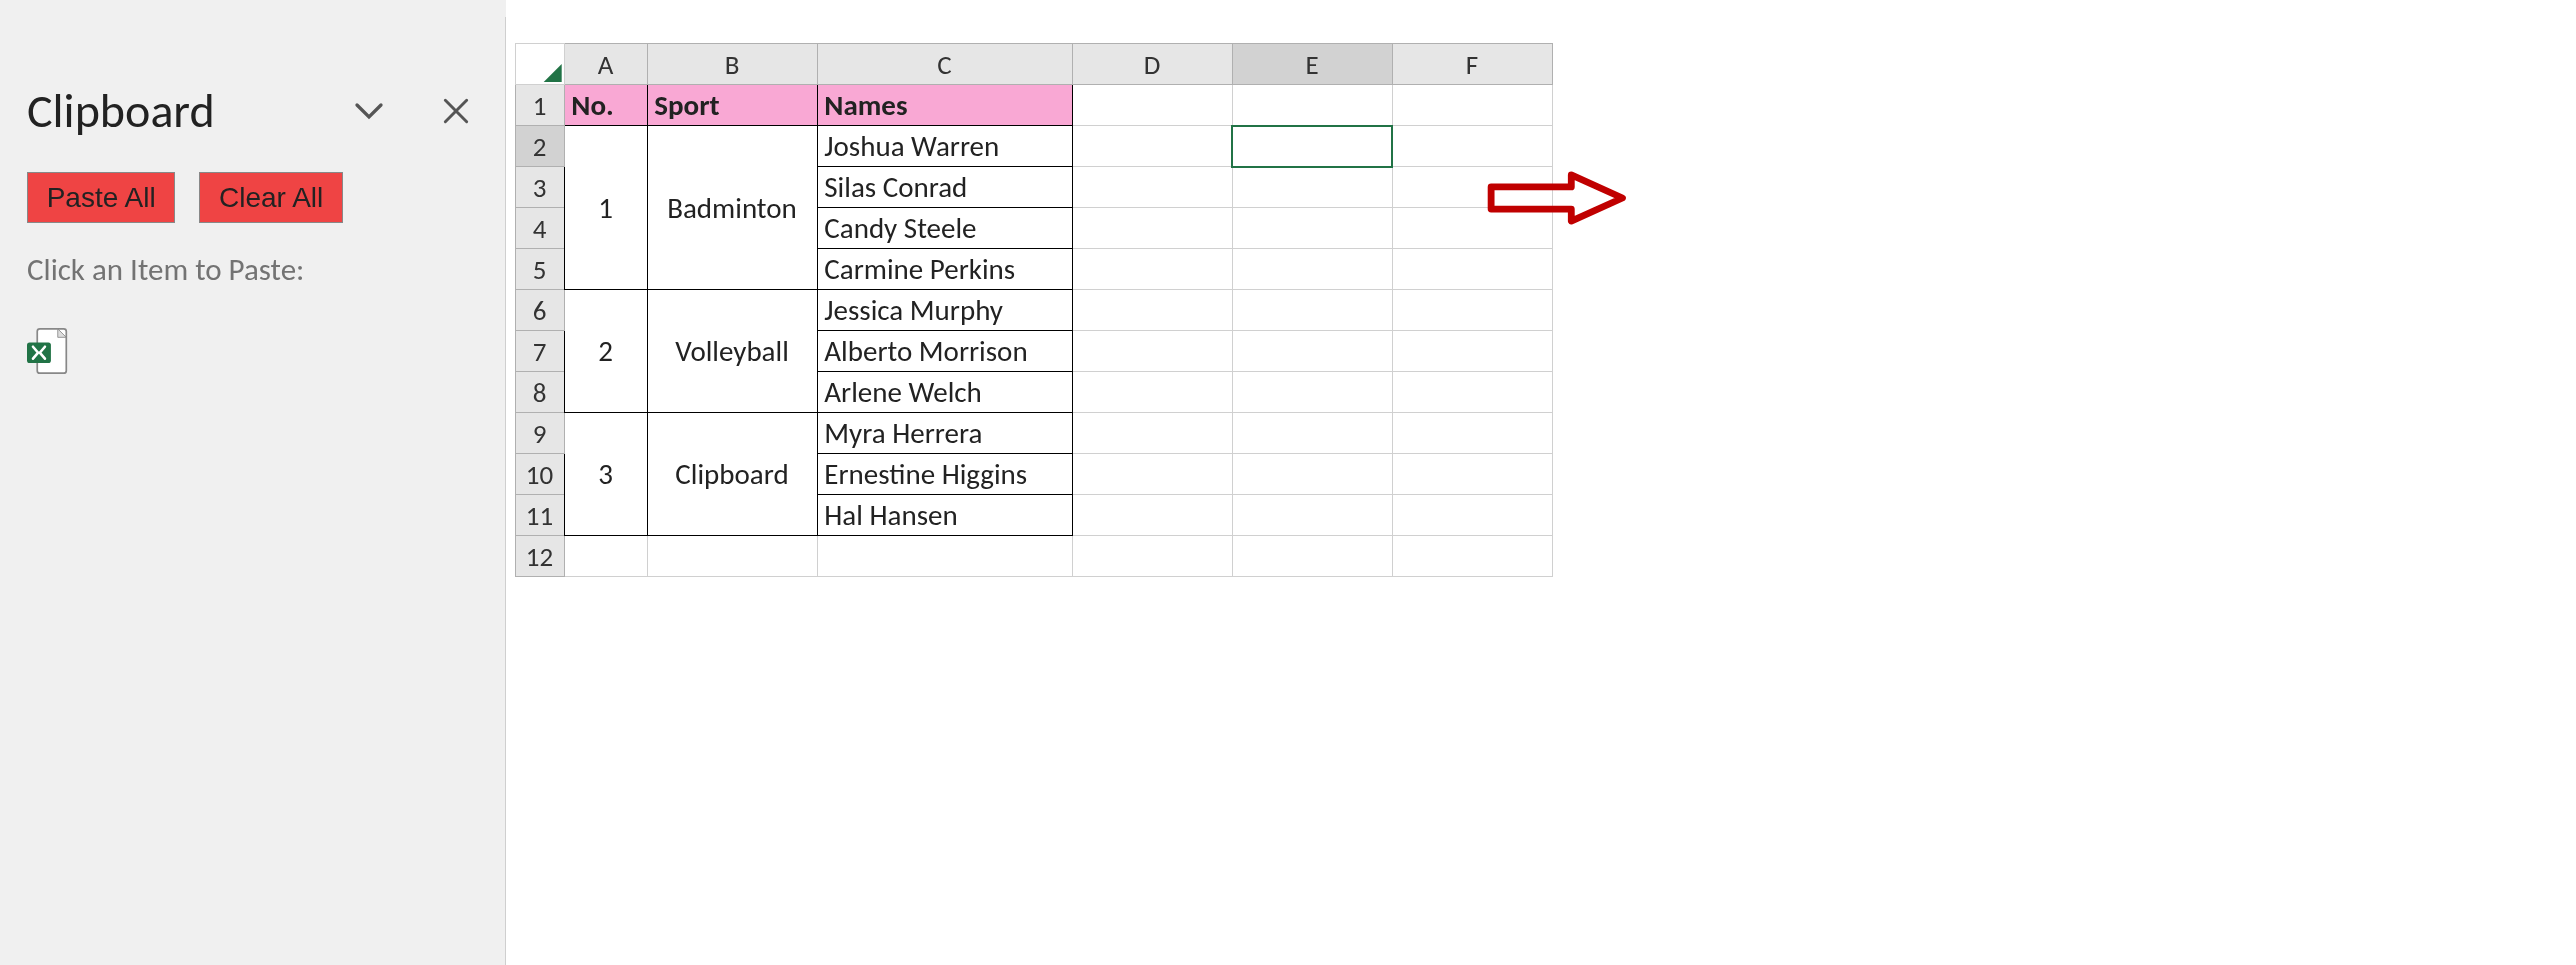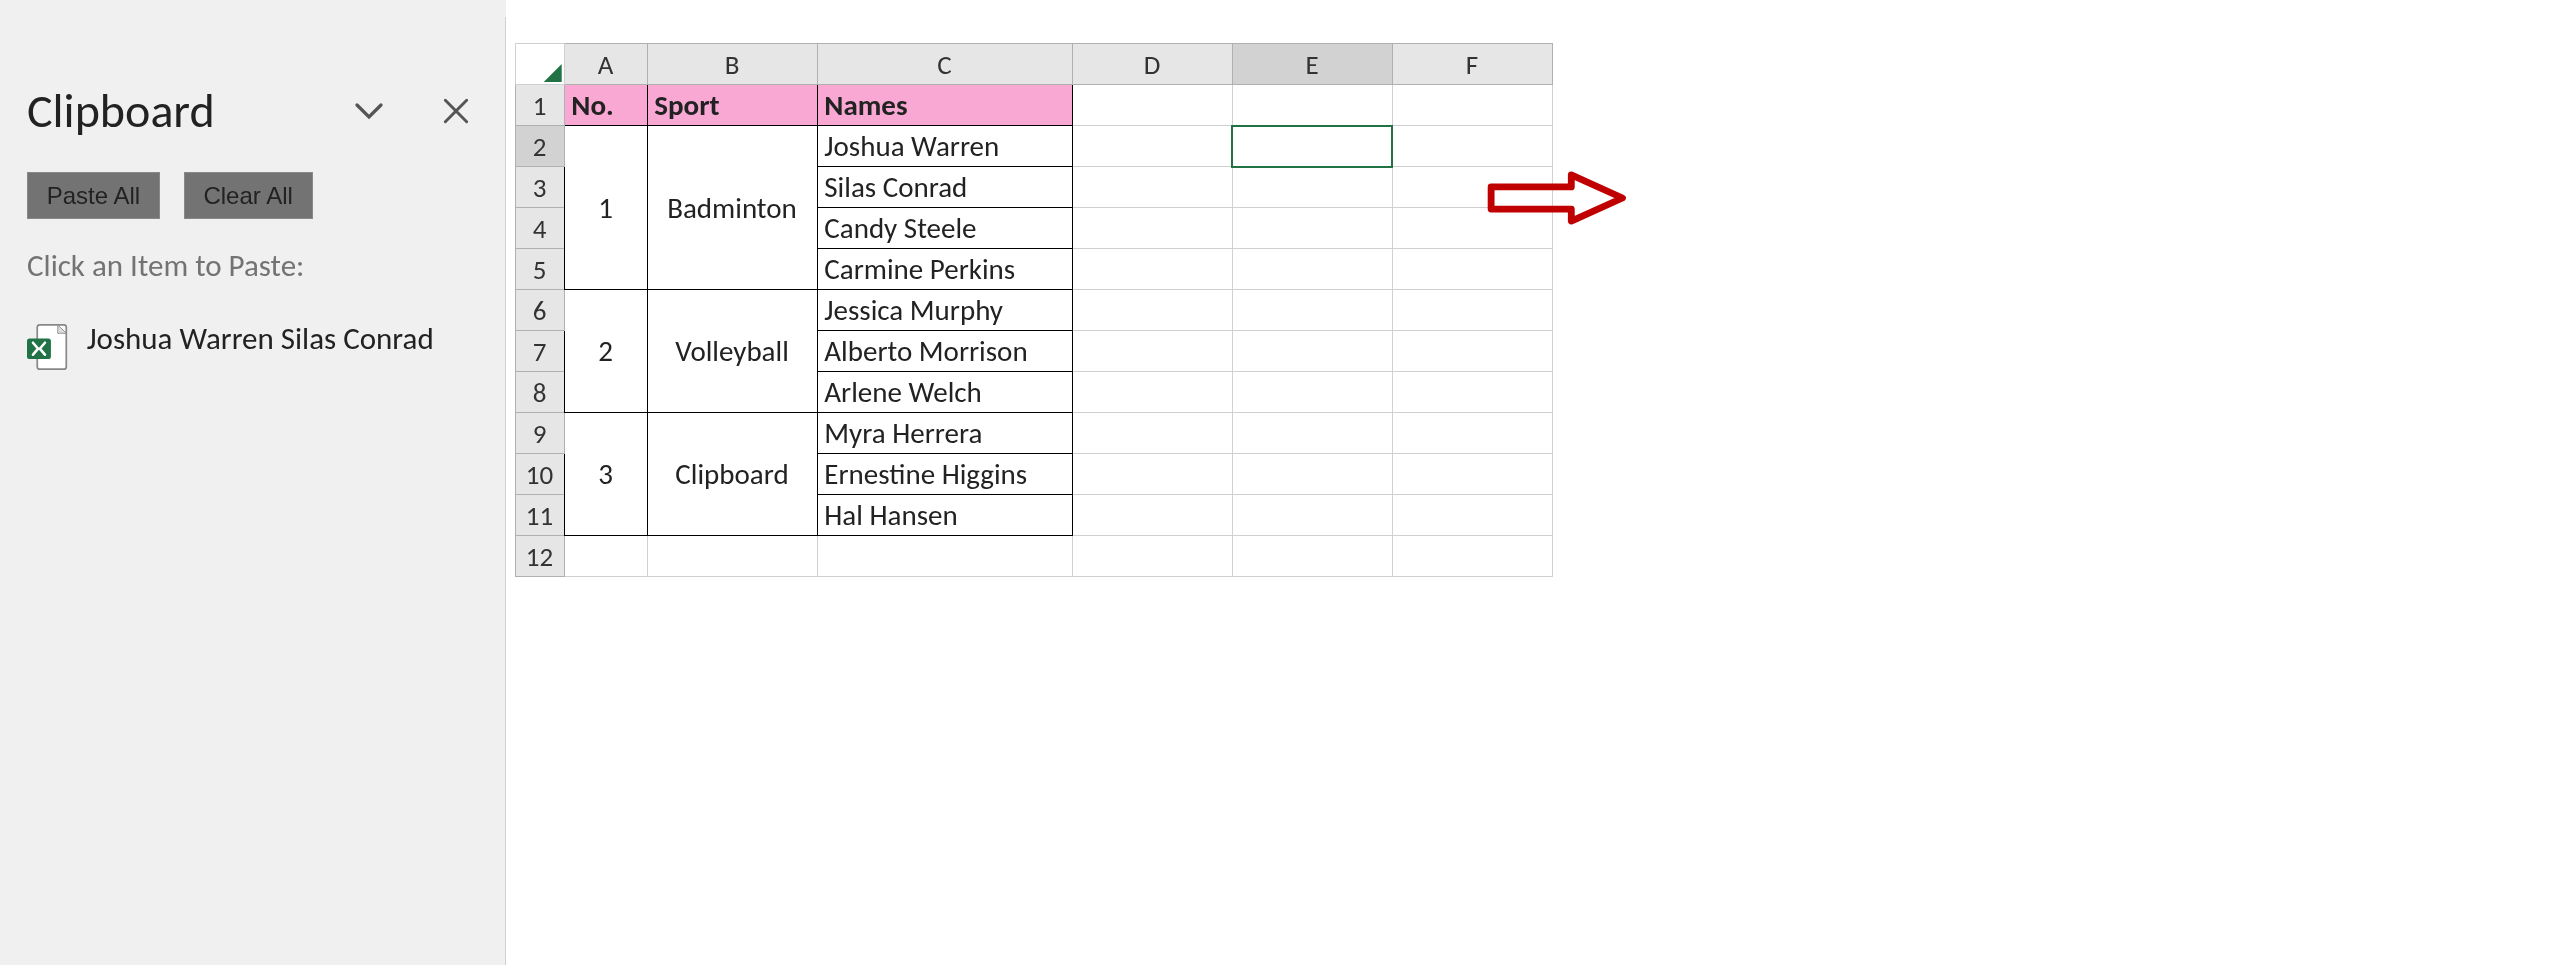--- a/index.html
+++ b/index.html
@@ -6,21 +6,21 @@
   html,body{width:2576px;height:966px;font-family:"Segoe UI",Calibri,Arial,sans-serif;background:#ffffff;overflow:hidden;}
   .root{display:flex;width:100%;height:100%;}
   
   .clipboard-pane{width:506px;height:100%;background:#f0f0f0;border-right:0.9px solid #cfcfcf;padding:0 27px;position:relative;}
   .ribbon-stub{position:absolute;top:0;left:0;width:506px;height:17px;background:#f0f0f0;}
   .clip-title-row{display:flex;align-items:center;justify-content:space-between;margin-top:81px;}
   .clip-title{font-size:48px;font-weight:400;color:#222;}
   .clip-icons{display:flex;gap:43px;align-items:center;}
   .chev,.close{width:44px;height:44px;display:flex;align-items:center;justify-content:center;cursor:pointer;}
   .btn-row{display:flex;gap:24px;margin-top:32px;}
-  .btn{background:#737373;border:1.7px solid #888;padding:8.5px 18.7px;font-size:24px;color:#222;cursor:pointer;}
+  .btn{background:#ef4444;border:1.7px solid #888;padding:8.5px 18.7px;font-size:28px;color:#222;cursor:pointer;}
   .hint{font-size:31px;color:#737373;margin-top:27px;}
   .clip-item{display:flex;gap:18.7px;margin-top:34px;align-items:flex-start;cursor:pointer;}
   .excel-ico{width:41px;height:48px;flex:none;margin-top:5.1px;}
   .clip-text{font-size:31px;line-height:1.35;color:#222;max-width:366px;}
   
   .sheet{flex:1;background:#ffffff;position:relative;}
   .grid{border-collapse:collapse;position:absolute;top:43px;left:8.5px;}
   .grid td{border:0.9px solid #d0d0d0;height:41px;font-size:29px;color:#222;padding:0 6.8px;vertical-align:middle;background:#fff;}
   .grid .colhdr{background:#e6e6e6;text-align:center;font-size:27px;color:#333;height:36px;border:0.9px solid #b0b0b0;}
   .grid .rowhdr{background:#e6e6e6;text-align:center;font-size:27px;color:#333;width:49px;border:0.9px solid #b0b0b0;}
@@ -75,21 +75,21 @@
     <div class="clip-item">
       <div class="excel-ico">
         <svg width="41" height="48" viewBox="0 0 48 56">
           <rect x="12" y="2" width="34" height="52" rx="3" fill="#fff" stroke="#888" stroke-width="2"></rect>
           <path d="M36 2 L46 12 L36 12 Z" fill="#ddd" stroke="#888" stroke-width="1"></path>
           <rect x="0" y="18" width="28" height="24" rx="3" fill="#217346"></rect>
           <path d="M7 23 L13 30 L7 37 M21 23 L15 30 L21 37" stroke="#fff" stroke-width="3" fill="none" stroke-linecap="round"></path>
         </svg>
       </div>
       <div class="clip-text">
-        <span>Joshua Warren Silas Conrad</span><br>
+        <br>
       </div>
     </div>
   </div>
 
   <div class="sheet">
     <table class="grid">
 
       <tbody>
           <tr>
         <td class="corner">

